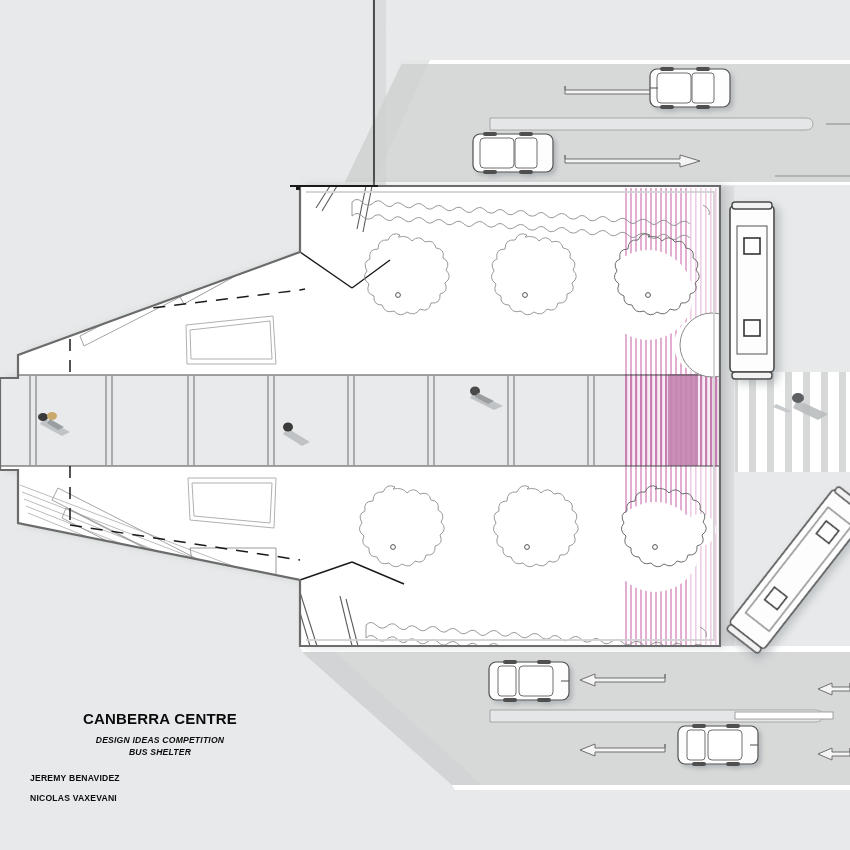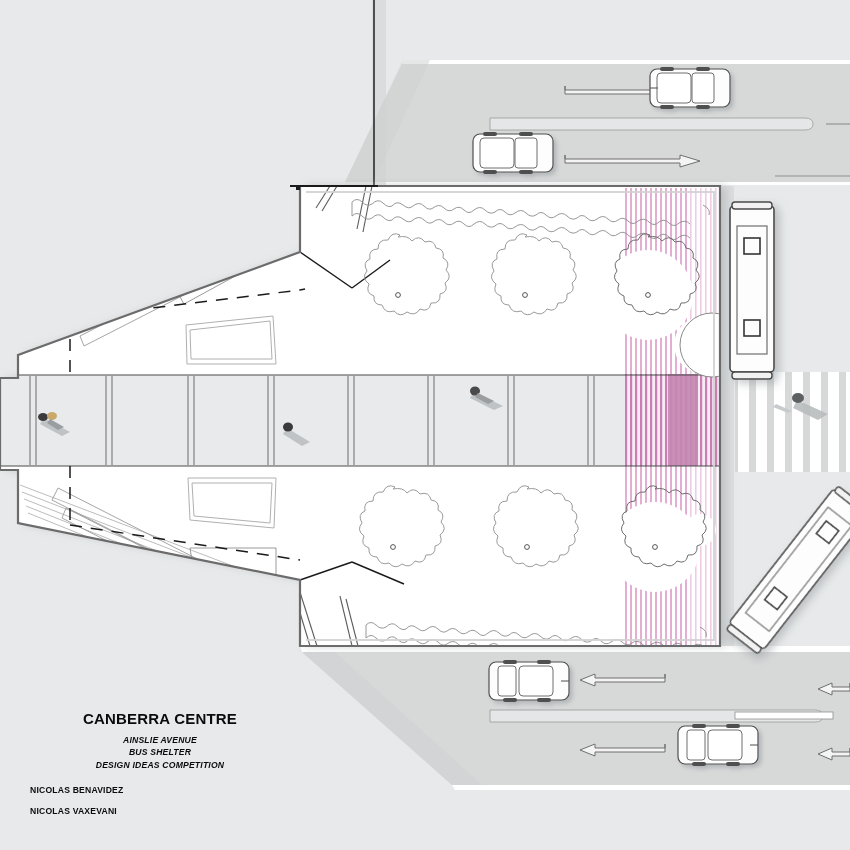--- a/index.html
+++ b/index.html
@@ -461,20 +461,19 @@
     <path d="M797,400 L828,414 L818,420 L793,408 Z" fill="#b9bcbe" opacity=".9"></path>
     <ellipse cx="798" cy="398" rx="6" ry="5" fill="#5e6164"></ellipse>
     <path d="M776,404 L792,411 L788,413 L773,407 Z" fill="#c8cbcd"></path>
   </g>
 
 </svg>
 
 <div class="titleblock">
   <div class="tb-line tb-main">CANBERRA CENTRE</div>
   <div class="tb-gap"></div>
-  <div class="tb-line tb-sub">AINSLIE AVENUE</div>
+  <div class="tb-line tb-sub">DESIGN IDEAS COMPETITION</div>
   <div class="tb-line tb-sub">BUS SHELTER</div>
-  <div class="tb-line tb-sub">DESIGN IDEAS COMPETITION</div>
-  <div class="tb-line tb-auth">NICOLAS BENAVIDEZ</div>
+  <div class="tb-line tb-auth">JEREMY BENAVIDEZ</div>
   <div class="tb-line tb-auth" style="margin-top:8px">NICOLAS VAXEVANI</div>
 </div>
 
 </div>
 
 </body></html>

